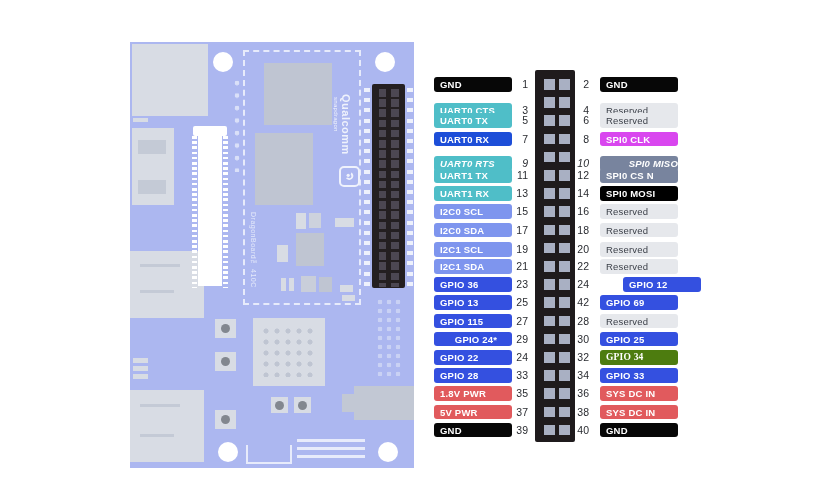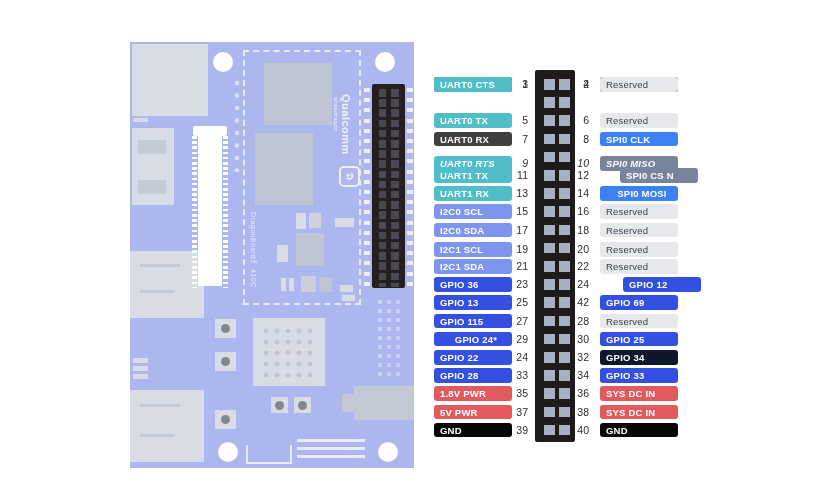--- a/index.html
+++ b/index.html
@@ -162,55 +162,55 @@
       <div class="sqcol" style="left:9px;"></div>
       <div class="sqcol" style="left:24px;"></div>
     </div>
     <div class="rows">
         <div class="pin-row" style="top: 0px;">
           <div class="pill l gnd" style="background: rgb(7, 7, 7);">GND</div>
           <div class="num nl">1</div>
           <div class="num nr">2</div>
           <div class="pill r gnd" style="background: rgb(7, 7, 7);">GND</div>
         </div>
-        <div class="pin-row" style="top: 0; padding-left: 20px;">
+        <div class="pin-row" style="top: 26px; padding-left: 20px;">
           <div class="pill l uart" style="background: rgb(79, 190, 200);">UART0 CTS</div>
           <div class="num nl">3</div>
           <div class="num nr">4</div>
           <div class="pill r reserved" style="background: rgb(230, 232, 236);">Reserved</div>
         </div>
         <div class="pin-row" style="top: 36.4px;">
           <div class="pill l uart" style="background: rgb(79, 190, 200);">UART0 TX</div>
           <div class="num nl">5</div>
           <div class="num nr">6</div>
           <div class="pill r reserved" style="background: rgb(230, 232, 236);">Reserved</div>
         </div>
         <div class="pin-row" style="top: 54.6px;">
-          <div class="pill l uart" style="background: #404040;">UART0 RX</div>
+          <div class="pill l uart" style="background: #1d4ed8;">UART0 RX</div>
           <div class="num nl">7</div>
           <div class="num nr">8</div>
-          <div class="pill r spi" style="background: #3b82f6;">SPI0 CLK</div>
+          <div class="pill r spi" style="background: #d946ef;">SPI0 CLK</div>
         </div>
         <div class="pin-row" style="top: 79px; font-style: italic;">
           <div class="pill l uart" style="background: rgb(79, 190, 200);">UART0 RTS</div>
           <div class="num nl">9</div>
           <div class="num nr">10</div>
-          <div class="pill r spi" style="background: rgb(120, 132, 158);">SPI0 MISO</div>
+          <div class="pill r spi" style="background: rgb(120, 132, 158); text-align: right;">SPI0 MISO</div>
         </div>
         <div class="pin-row" style="top: 91px;">
           <div class="pill l uart" style="background: rgb(79, 190, 200);">UART1 TX</div>
           <div class="num nl">11</div>
           <div class="num nr">12</div>
-          <div class="pill r spi" style="background: rgb(120, 132, 158); margin-left: 20px;">SPI0 CS N</div>
+          <div class="pill r spi" style="background: rgb(120, 132, 158);">SPI0 CS N</div>
         </div>
         <div class="pin-row" style="top: 109.2px;">
           <div class="pill l uart" style="background: rgb(79, 190, 200);">UART1 RX</div>
           <div class="num nl">13</div>
           <div class="num nr">14</div>
-          <div class="pill r spi" style="background: #3b82f6; text-align: center;">SPI0 MOSI</div>
+          <div class="pill r spi" style="background: #000000;">SPI0 MOSI</div>
         </div>
         <div class="pin-row" style="top: 127.4px;">
           <div class="pill l i2c" style="background: rgb(126, 149, 238);">I2C0 SCL</div>
           <div class="num nl">15</div>
           <div class="num nr">16</div>
           <div class="pill r reserved" style="background: rgb(230, 232, 236);">Reserved</div>
         </div>
         <div class="pin-row" style="top: 145.6px;">
           <div class="pill l i2c" style="background: rgb(126, 149, 238);">I2C0 SDA</div>
           <div class="num nl">17</div>
@@ -250,21 +250,21 @@
         <div class="pin-row" style="top: 254.8px;">
           <div class="pill l gpio" style="background: rgb(52, 80, 224); text-align: center;">GPIO 24*</div>
           <div class="num nl">29</div>
           <div class="num nr">30</div>
           <div class="pill r gpio" style="background: rgb(52, 80, 224);">GPIO 25</div>
         </div>
         <div class="pin-row" style="top: 273px;">
           <div class="pill l gpio" style="background: rgb(52, 80, 224);">GPIO 22</div>
           <div class="num nl">24</div>
           <div class="num nr">32</div>
-          <div class="pill r gpio" style="background: #0f172a;">GPIO 34</div>
+          <div class="pill r gpio" style="background: #4d7c0f; font-family: Liberation Serif, serif;">GPIO 34</div>
         </div>
         <div class="pin-row" style="top: 291.2px;">
           <div class="pill l gpio" style="background: rgb(52, 80, 224);">GPIO 28</div>
           <div class="num nl">33</div>
           <div class="num nr">34</div>
           <div class="pill r gpio" style="background: rgb(52, 80, 224);">GPIO 33</div>
         </div>
         <div class="pin-row" style="top: 309.4px;">
           <div class="pill l pwr" style="background: rgb(225, 90, 93);">1.8V PWR</div>
           <div class="num nl">35</div>

